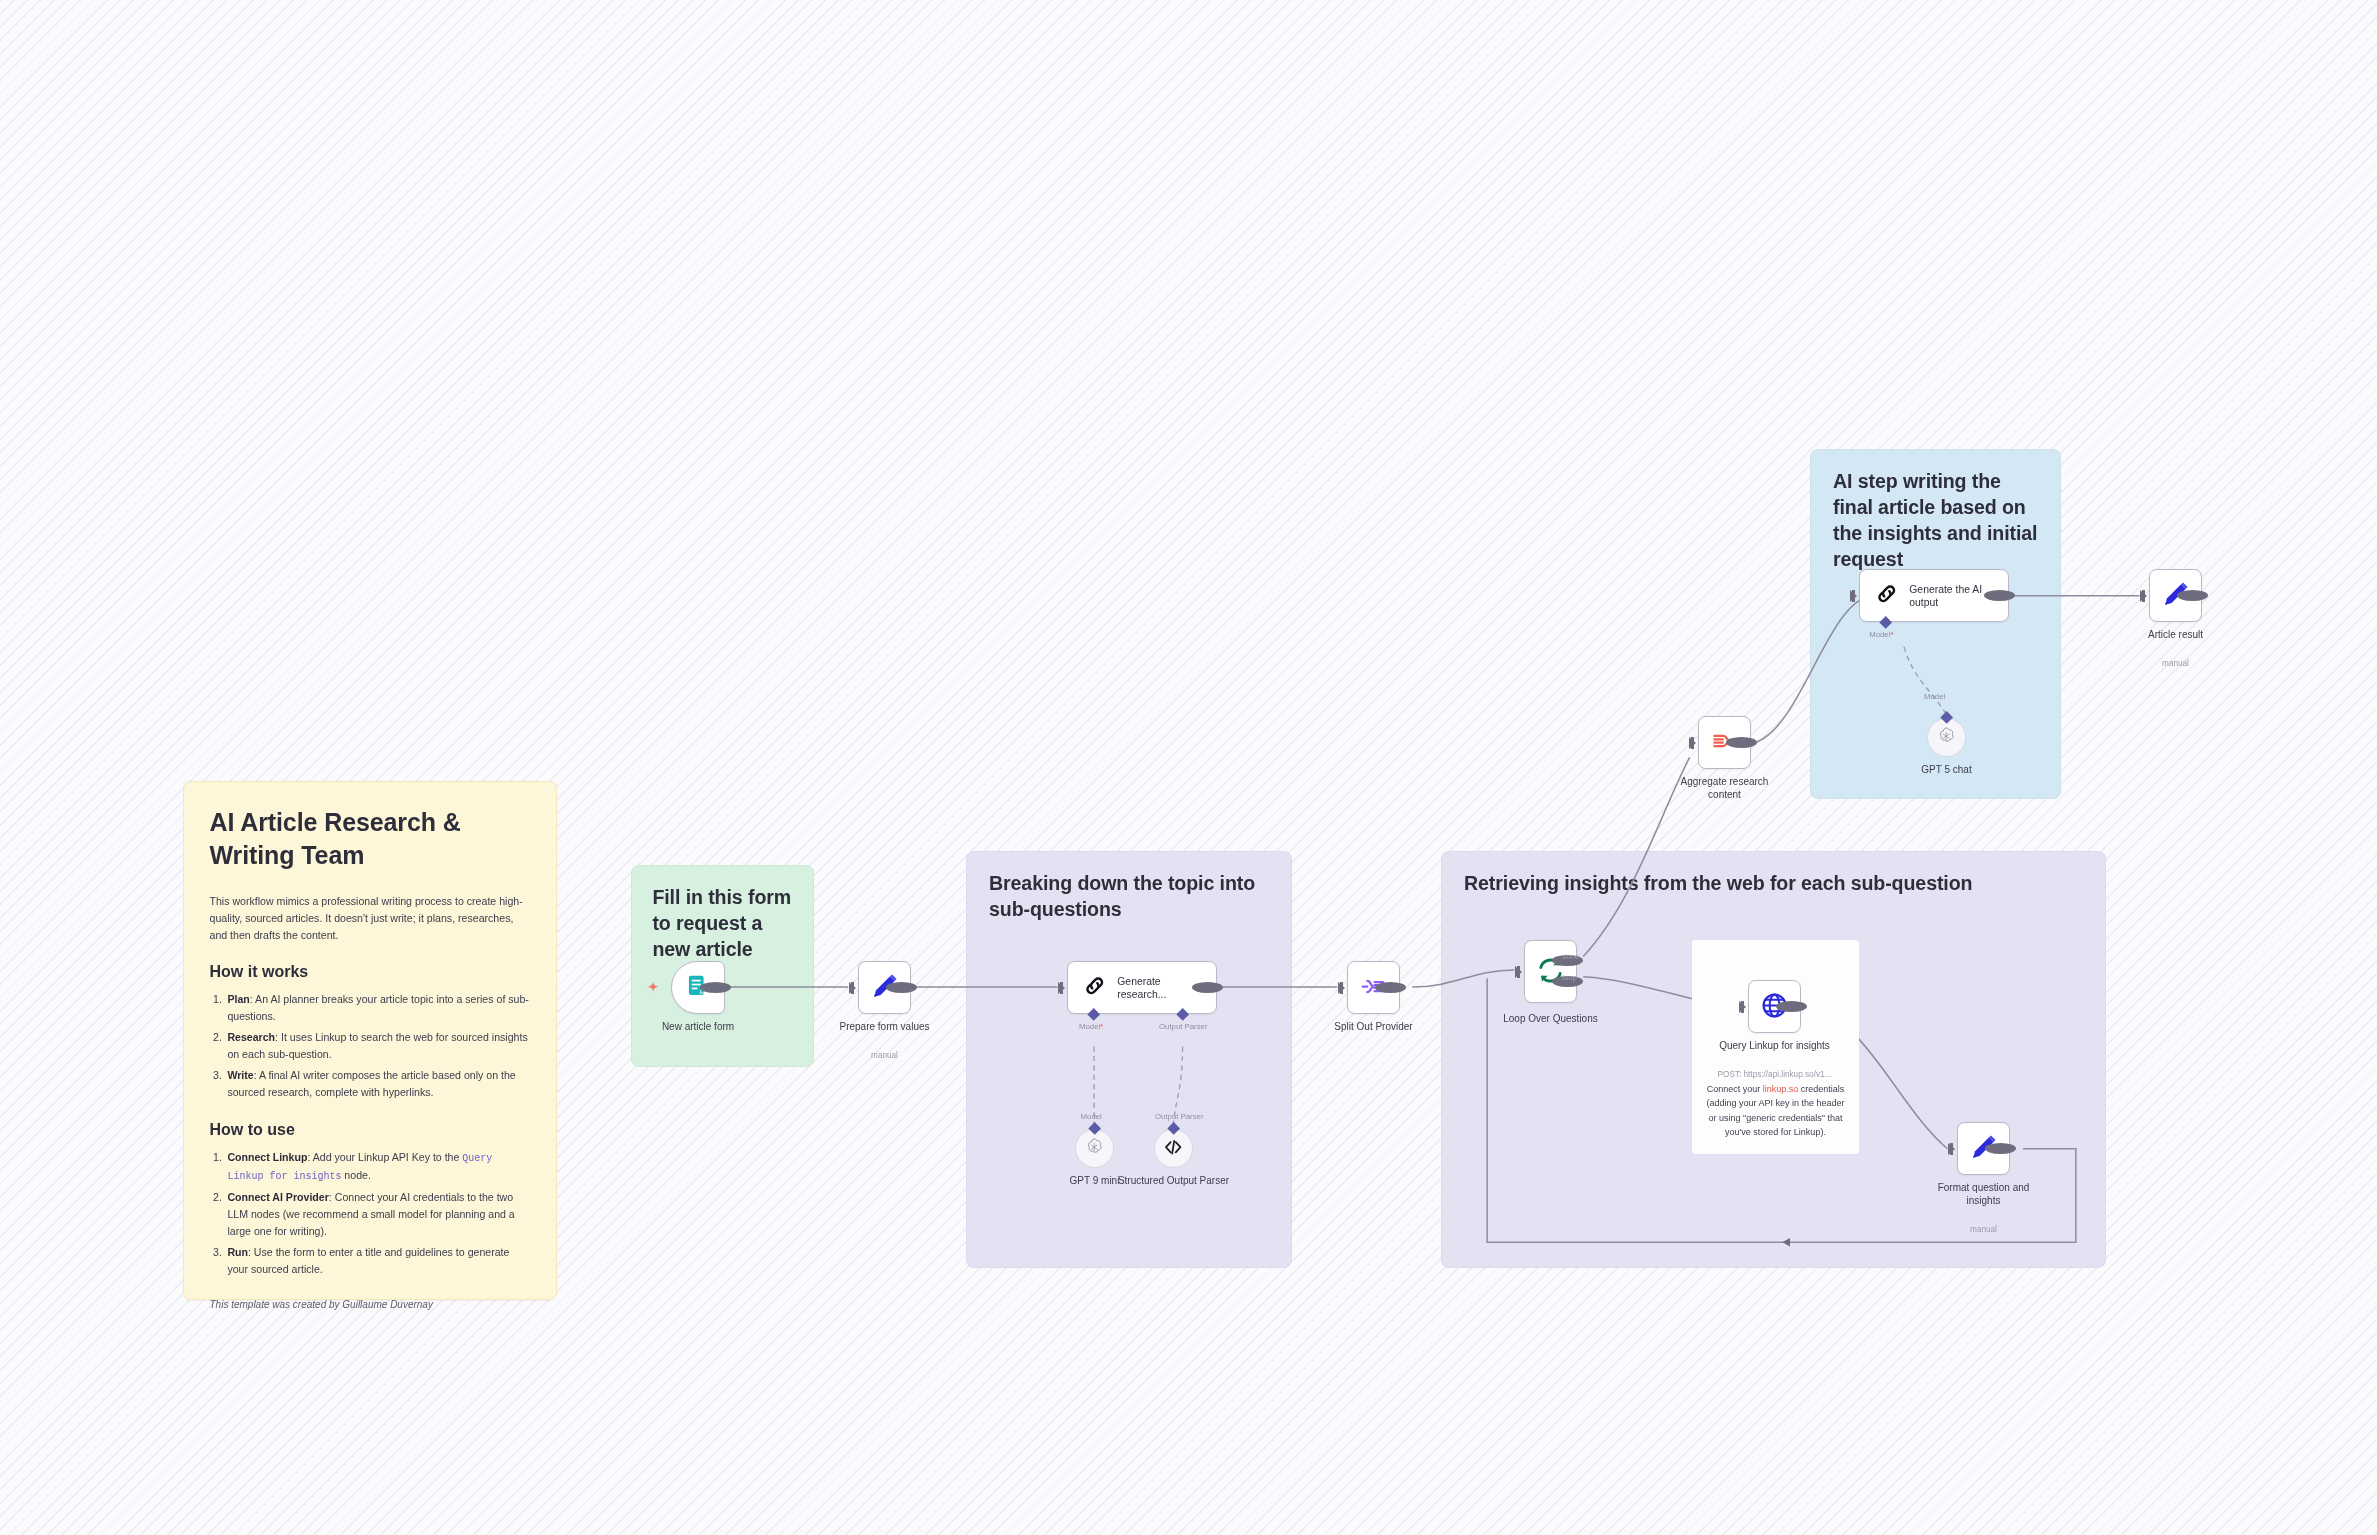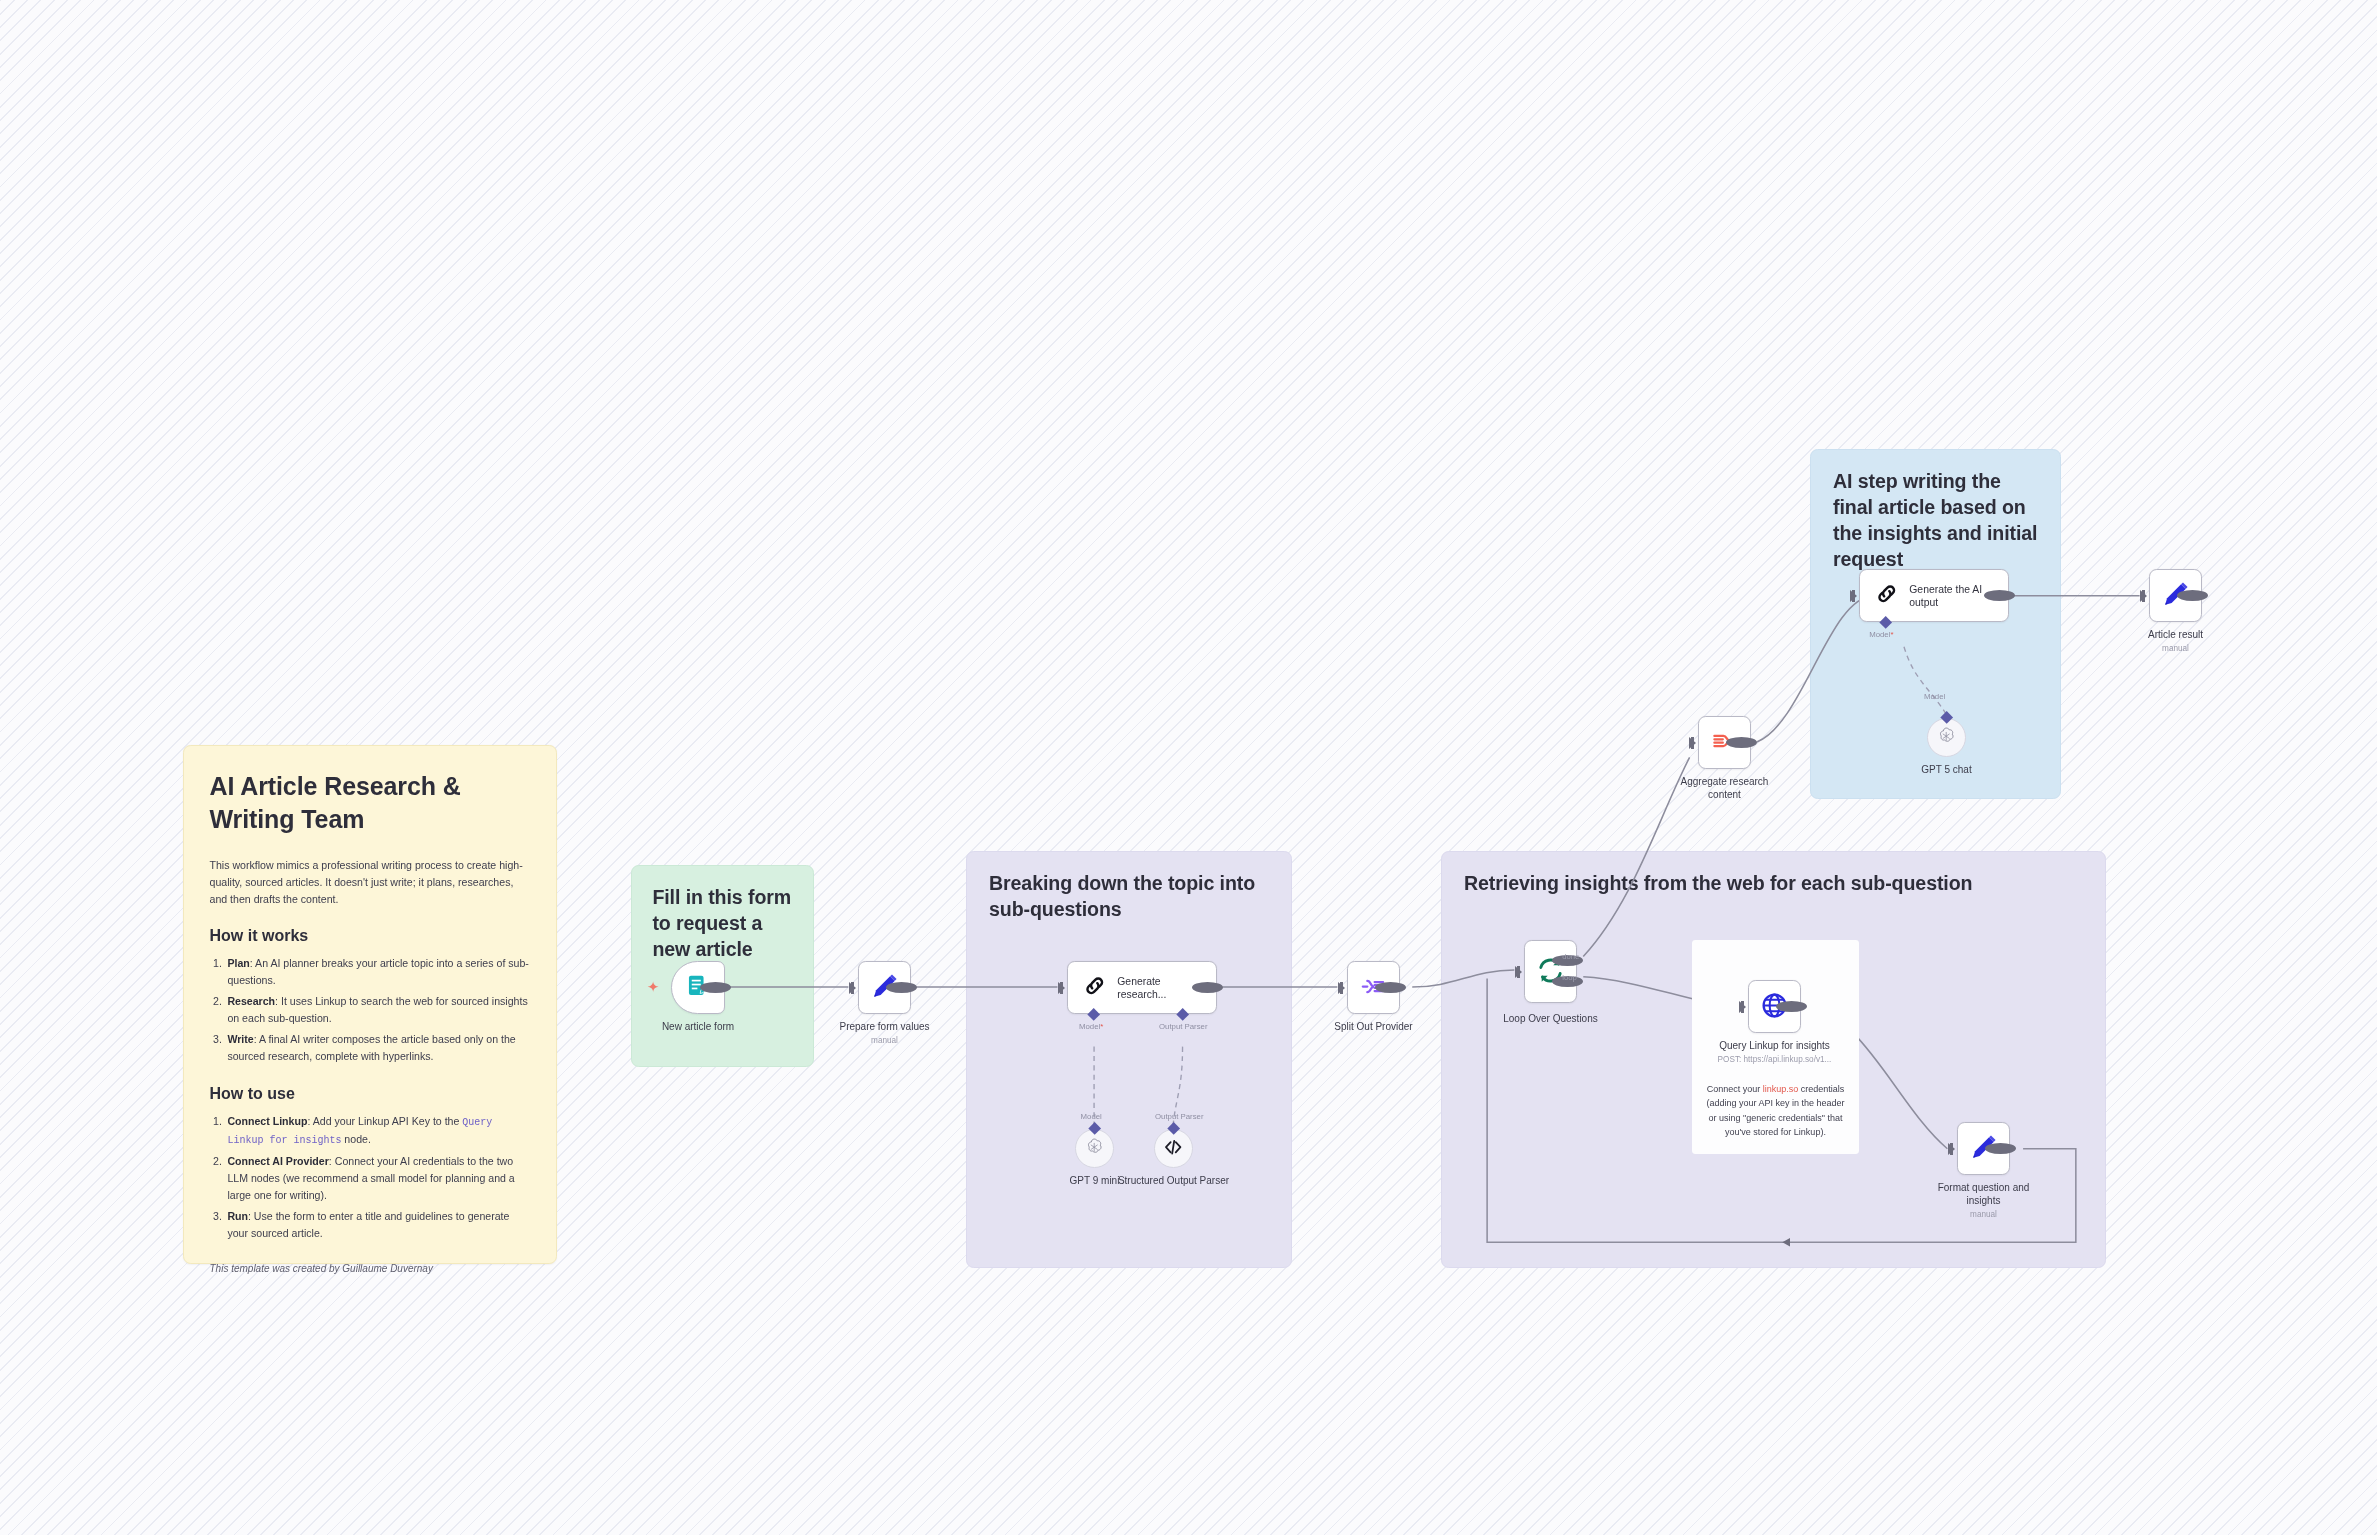--- a/index.html
+++ b/index.html
@@ -42,20 +42,21 @@
   .sticky {
     position: absolute;
     border-radius: 7.7px;
     z-index: 2;
   }
   .sticky-yellow {
     background: #fdf6d8;
     border: 0.9px solid #f3e9bd;
     padding: 24px 25.5px 20.4px 25.5px;
     box-shadow: 0 0.9px 1.7px rgba(40,40,60,.05);
+    margin-top: 36px;
   }
   .sticky-green {
     background: #d7f0e0;
     border: 0.9px solid #cbe9d6;
     padding: 19px 20.4px;
   }
   .sticky-purple {
     background: #e4e2f2;
     border: 0.9px solid #dcdaee;
     padding: 19px 22px;
@@ -160,21 +161,21 @@
     color: #3c3c4a;
     text-align: center;
     white-space: nowrap;
     line-height: 1.3;
   }
   .node-label.wrap { white-space: normal; width: 112px; }
   .node-sublabel {
     display: block;
     font-size: 8.2px;
     color: #9b9bab;
-    margin-top: 3px;
+    margin-top: 18px;
   }
   .inner-label {
     font-size: 10.4px;
     color: #32323e;
     line-height: 1.25;
     max-width: 88px;
   }
 
   
   .port-out {

